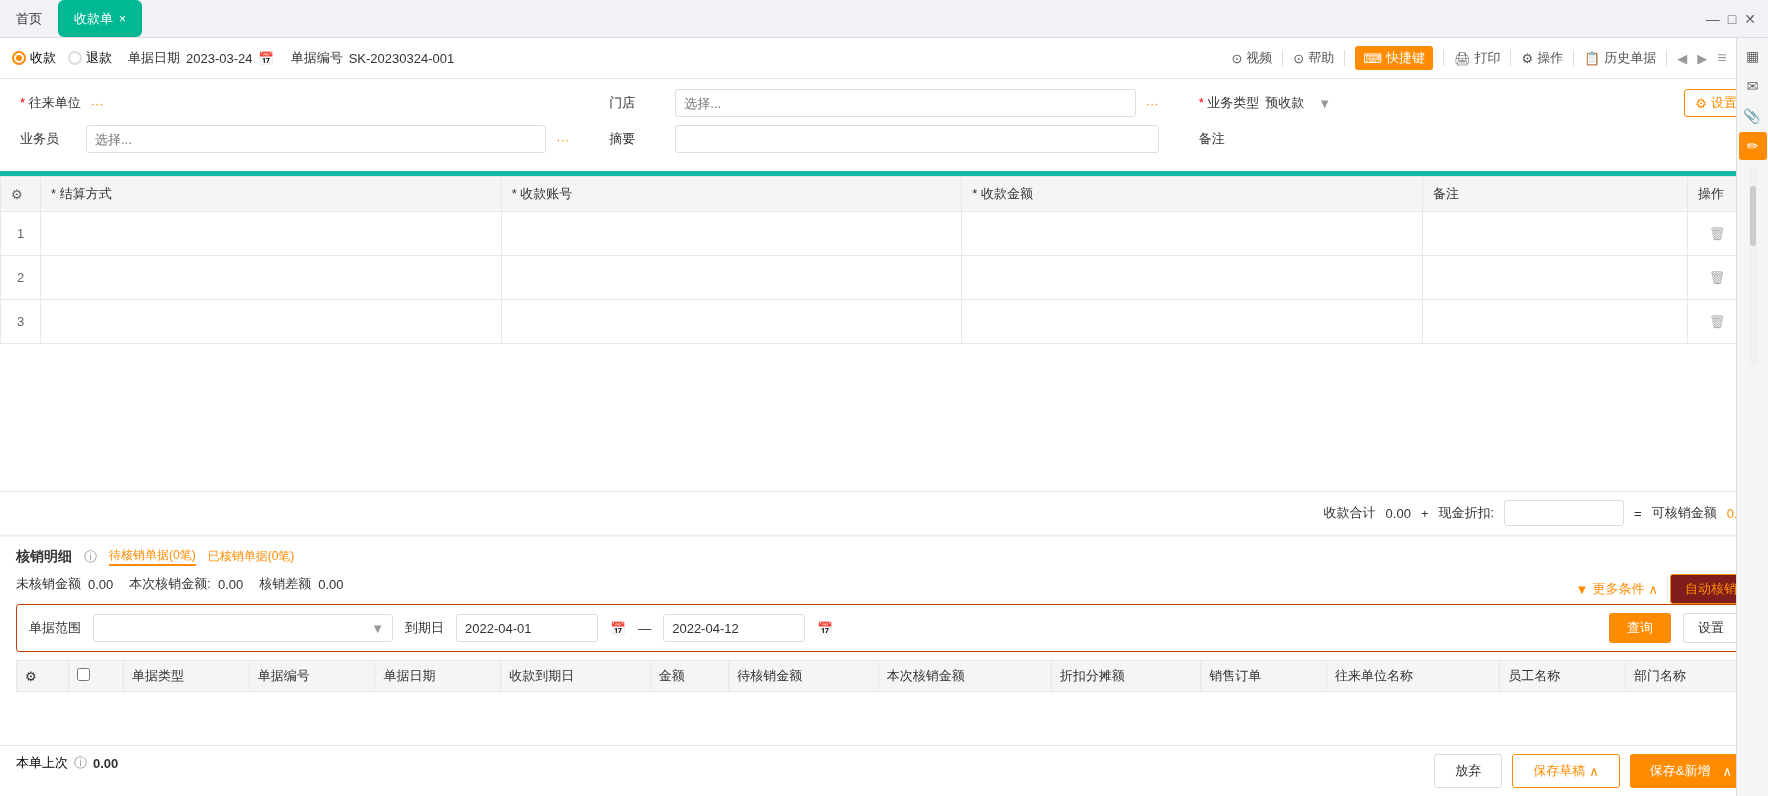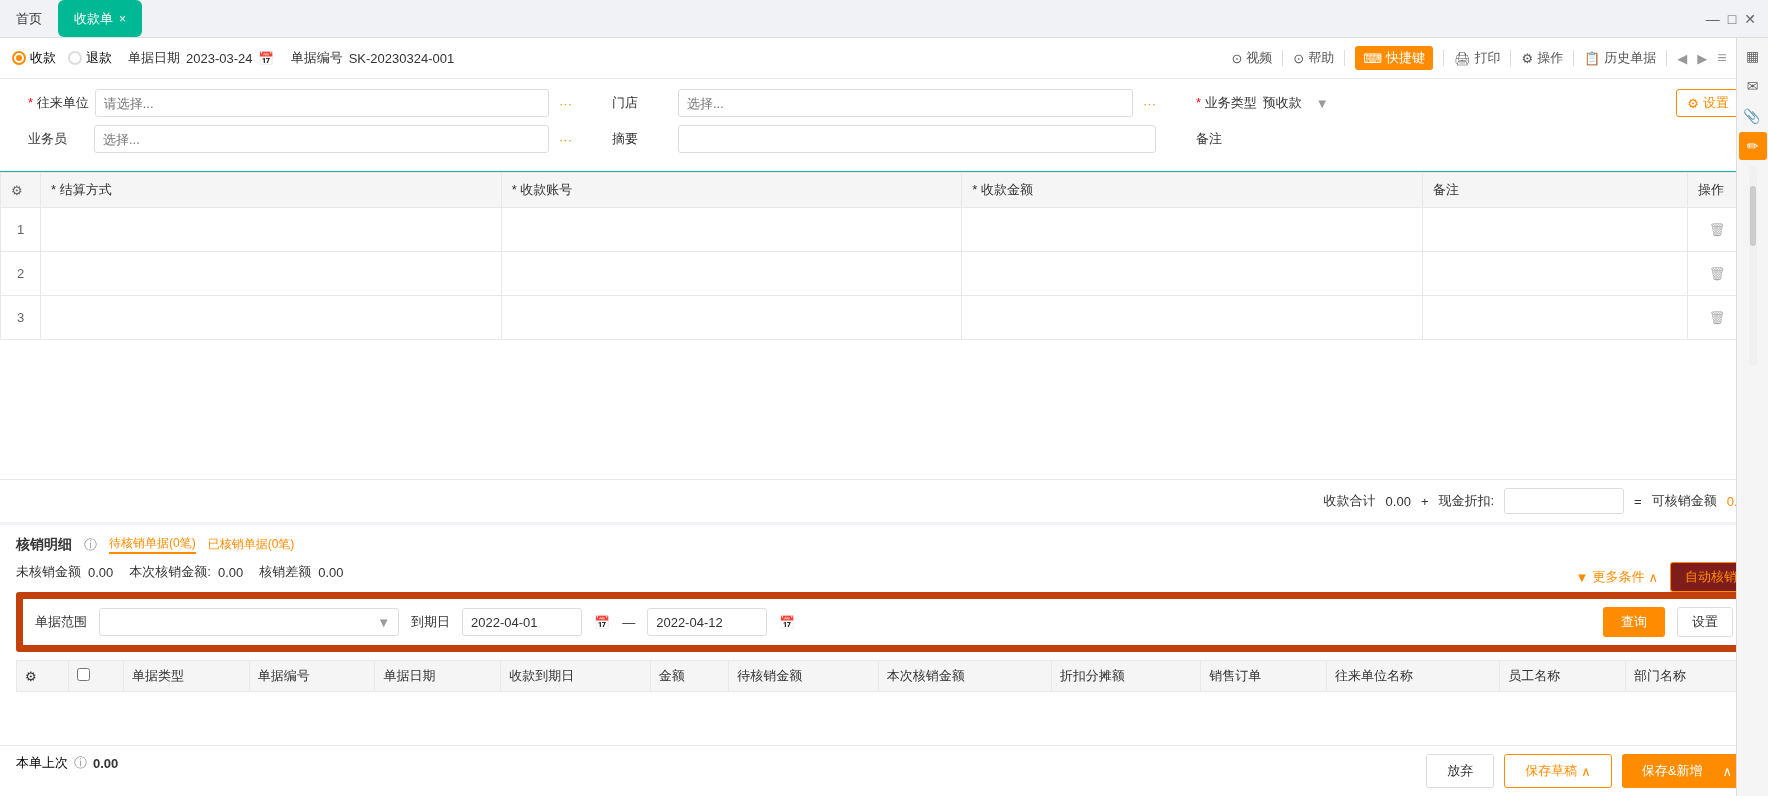--- a/index.html
+++ b/index.html
@@ -40,21 +40,21 @@
     .radio-circle.active::after { content: ''; width: 6px; height: 6px; border-radius: 50%; background: #ff8c00; }
     .toolbar-field { display: flex; align-items: center; gap: 6px; }
     .toolbar-label { color: #333; white-space: nowrap; }
     .toolbar-value { color: #333; }
     .toolbar-right { margin-left: auto; display: flex; align-items: center; gap: 10px; }
     .toolbar-btn { display: flex; align-items: center; gap: 4px; cursor: pointer; color: #555; }
     .toolbar-btn.highlight { background: #ff8c00; color: #fff; padding: 3px 8px; border-radius: 3px; }
     .divider-v { width: 1px; height: 16px; background: #ddd; }
 
     
-    .form-area { padding: 10px 28px; border-bottom: 1px solid #14b8a6; background: #fff; }
+    .form-area { padding: 10px 20px; border-bottom: 5px solid #14b8a6; background: #fff; }
     .form-row { display: flex; align-items: center; gap: 0; margin-bottom: 8px; }
     .form-field { display: flex; align-items: center; flex: 1; gap: 6px; }
     .form-label { color: #333; white-space: nowrap; min-width: 60px; }
     .form-label.required::before { content: '* '; color: #f00; }
     .form-input {
       flex: 1; height: 28px; border: 1px solid #ddd; border-radius: 3px;
       padding: 0 8px; color: #999; outline: none; background: #fff;
     }
     .form-dots { color: #ff8c00; cursor: pointer; margin-left: 4px; }
     .settings-btn {
@@ -104,26 +104,26 @@
 
     .more-conditions { color: #ff8c00; cursor: pointer; display: flex; align-items: center; gap: 4px; }
     .auto-writeoff-btn {
       background: #7f1d1d; border: 1px solid #ff8c00; color: #ff8c00;
       padding: 5px 14px; border-radius: 3px; cursor: pointer;
     }
 
     
     .filter-row {
       display: flex; align-items: center; gap: 12px; padding: 8px 0;
-      border: 7px solid #c2410c; border-radius: 3px; padding: 8px 12px; margin-bottom: 8px;
+      border: 1px solid #c2410c; border-radius: 3px; padding: 8px 12px; margin-bottom: 8px;
     }
     .filter-label { color: #333; white-space: nowrap; }
     .filter-date {
       height: 28px; border: 1px solid #ddd; border-radius: 3px;
-      padding: 0 8px; color: #333; width: 120px;
+      padding: 0 8px; color: #333; width: 142px;
     }
     .filter-dash { color: #333; }
     .calendar-icon { color: #999; cursor: pointer; }
     .query-btn {
       background: #ff8c00; color: #fff; border: none;
       padding: 6px 18px; border-radius: 3px; cursor: pointer; margin-left: auto;
     }
     .setting-btn-small {
       background: #fff; border: 1px solid #ddd; color: #333;
       padding: 5px 14px; border-radius: 3px; cursor: pointer;
@@ -146,21 +146,21 @@
     .btn-abandon {
       border: 1px solid #ddd; background: #fff; color: #333;
       padding: 7px 20px; border-radius: 3px; cursor: pointer;
     }
     .btn-save-draft {
       border: 1px solid #ff8c00; background: #fff; color: #ff8c00;
       padding: 7px 20px; border-radius: 3px; cursor: pointer; display: flex; align-items: center; gap: 4px;
     }
     .btn-save-new {
       background: #ff8c00; color: #fff; border: none;
-      padding: 7px 20px; border-radius: 3px; cursor: pointer; display: flex; align-items: center; gap: 20px;
+      padding: 7px 20px; border-radius: 3px; cursor: pointer; display: flex; align-items: center; gap: 12px;
     }
 
     
     .right-sidebar {
       position: fixed; right: 0; top: 38px; width: 32px;
       display: flex; flex-direction: column; align-items: center;
       gap: 2px; padding: 4px 0; background: #f5f5f5;
       border-left: 1px solid #ddd; height: calc(796px - 38px);
     }
     .sidebar-icon {
@@ -236,21 +236,20 @@
       <span style="cursor:pointer;color:#999;">▶</span>
       <span style="cursor:pointer;color:#999;font-size:16px;">≡</span>
       <span style="cursor:pointer;background:#ff8c00;color:#fff;padding:2px 4px;border-radius:2px;font-size:12px;">▦</span>
     </div>
   </div>
 
   <div class="form-area">
     <div class="form-row">
       <div class="form-field">
         <span class="form-label required">往来单位</span>
-        <input class="form-input" type="text" style="width: 280px;" placeholder="请选择...">
         <span class="form-dots">···</span>
       </div>
       <div style="width:40px;"></div>
       <div class="form-field">
         <span class="form-label">门店</span>
         <input class="form-input" type="text" style="width: 280px;" placeholder="选择...">
         <span class="form-dots">···</span>
       </div>
       <div style="width:40px;"></div>
       <div class="form-field">

